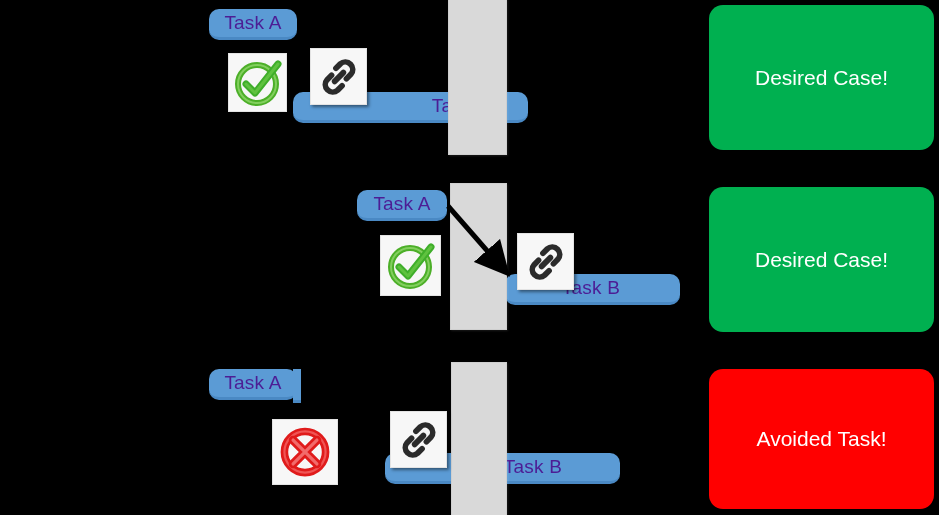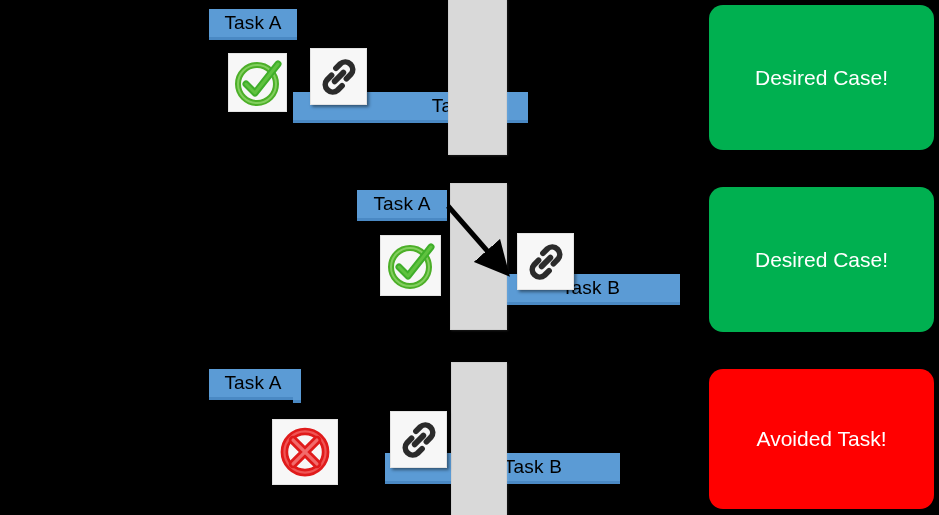--- a/index.html
+++ b/index.html
@@ -24,25 +24,26 @@
   }
 
   
   .taskbar{
     background:#5b9bd5;
     border-bottom:3px solid #4a89c4;
     box-sizing:border-box;
     display:flex;
     align-items:center;
     justify-content:center;
-    color:#000000;
+    color:#4c1d95;
     font-size:19px;
     letter-spacing:.2px;
     z-index:2;
     box-shadow:2px 2px 2px rgba(0,0,0,0.35);
+    border-radius:10px;
   }
   .taskbar .lbl{pointer-events:none;white-space:nowrap;}
   .taskbar.right .lbl{margin-left:auto;margin-right:38px;}
   .taskbar.rightfar .lbl{margin-left:auto;margin-right:58px;}
   .taskbar.rightmid .lbl{margin-left:auto;margin-right:60px;}
 
   
   .stub{background:#5b9bd5;border-bottom:3px solid #4a89c4;z-index:2;}
 
   

